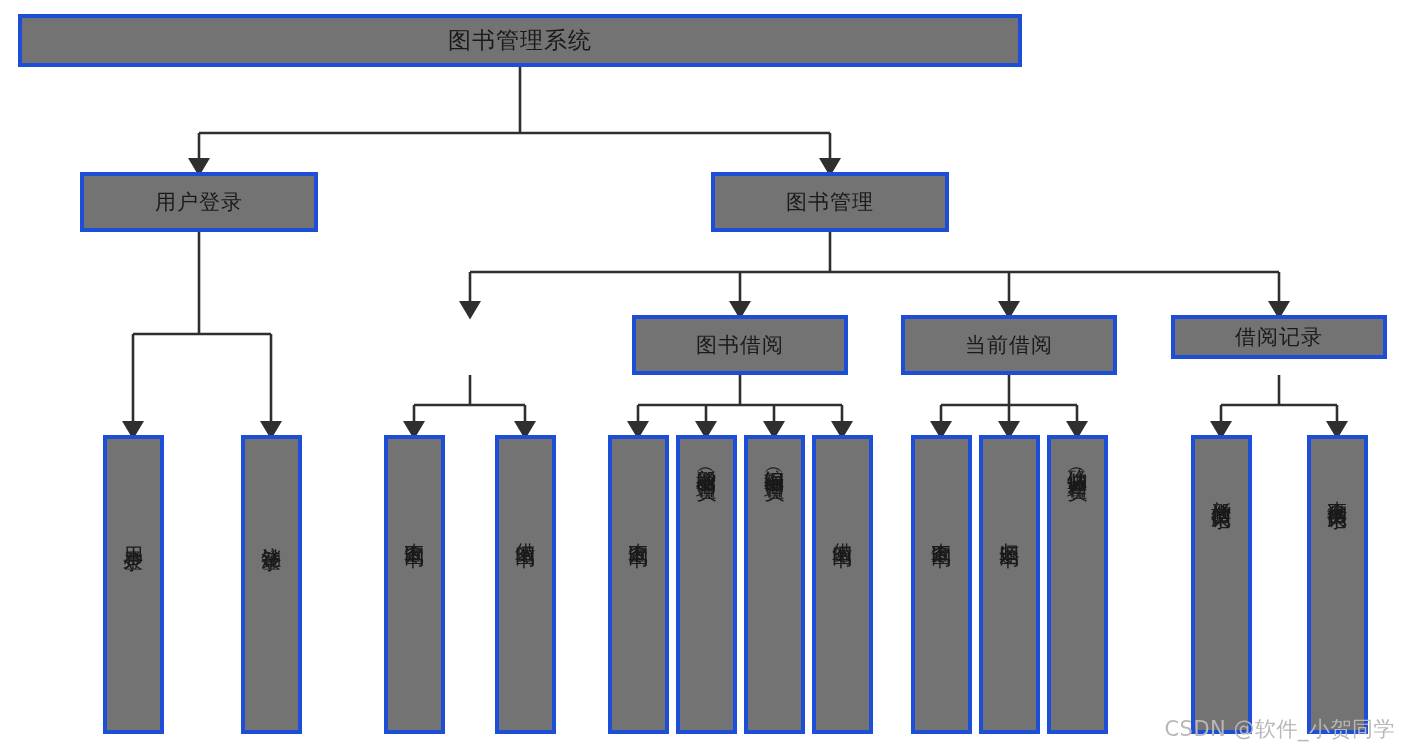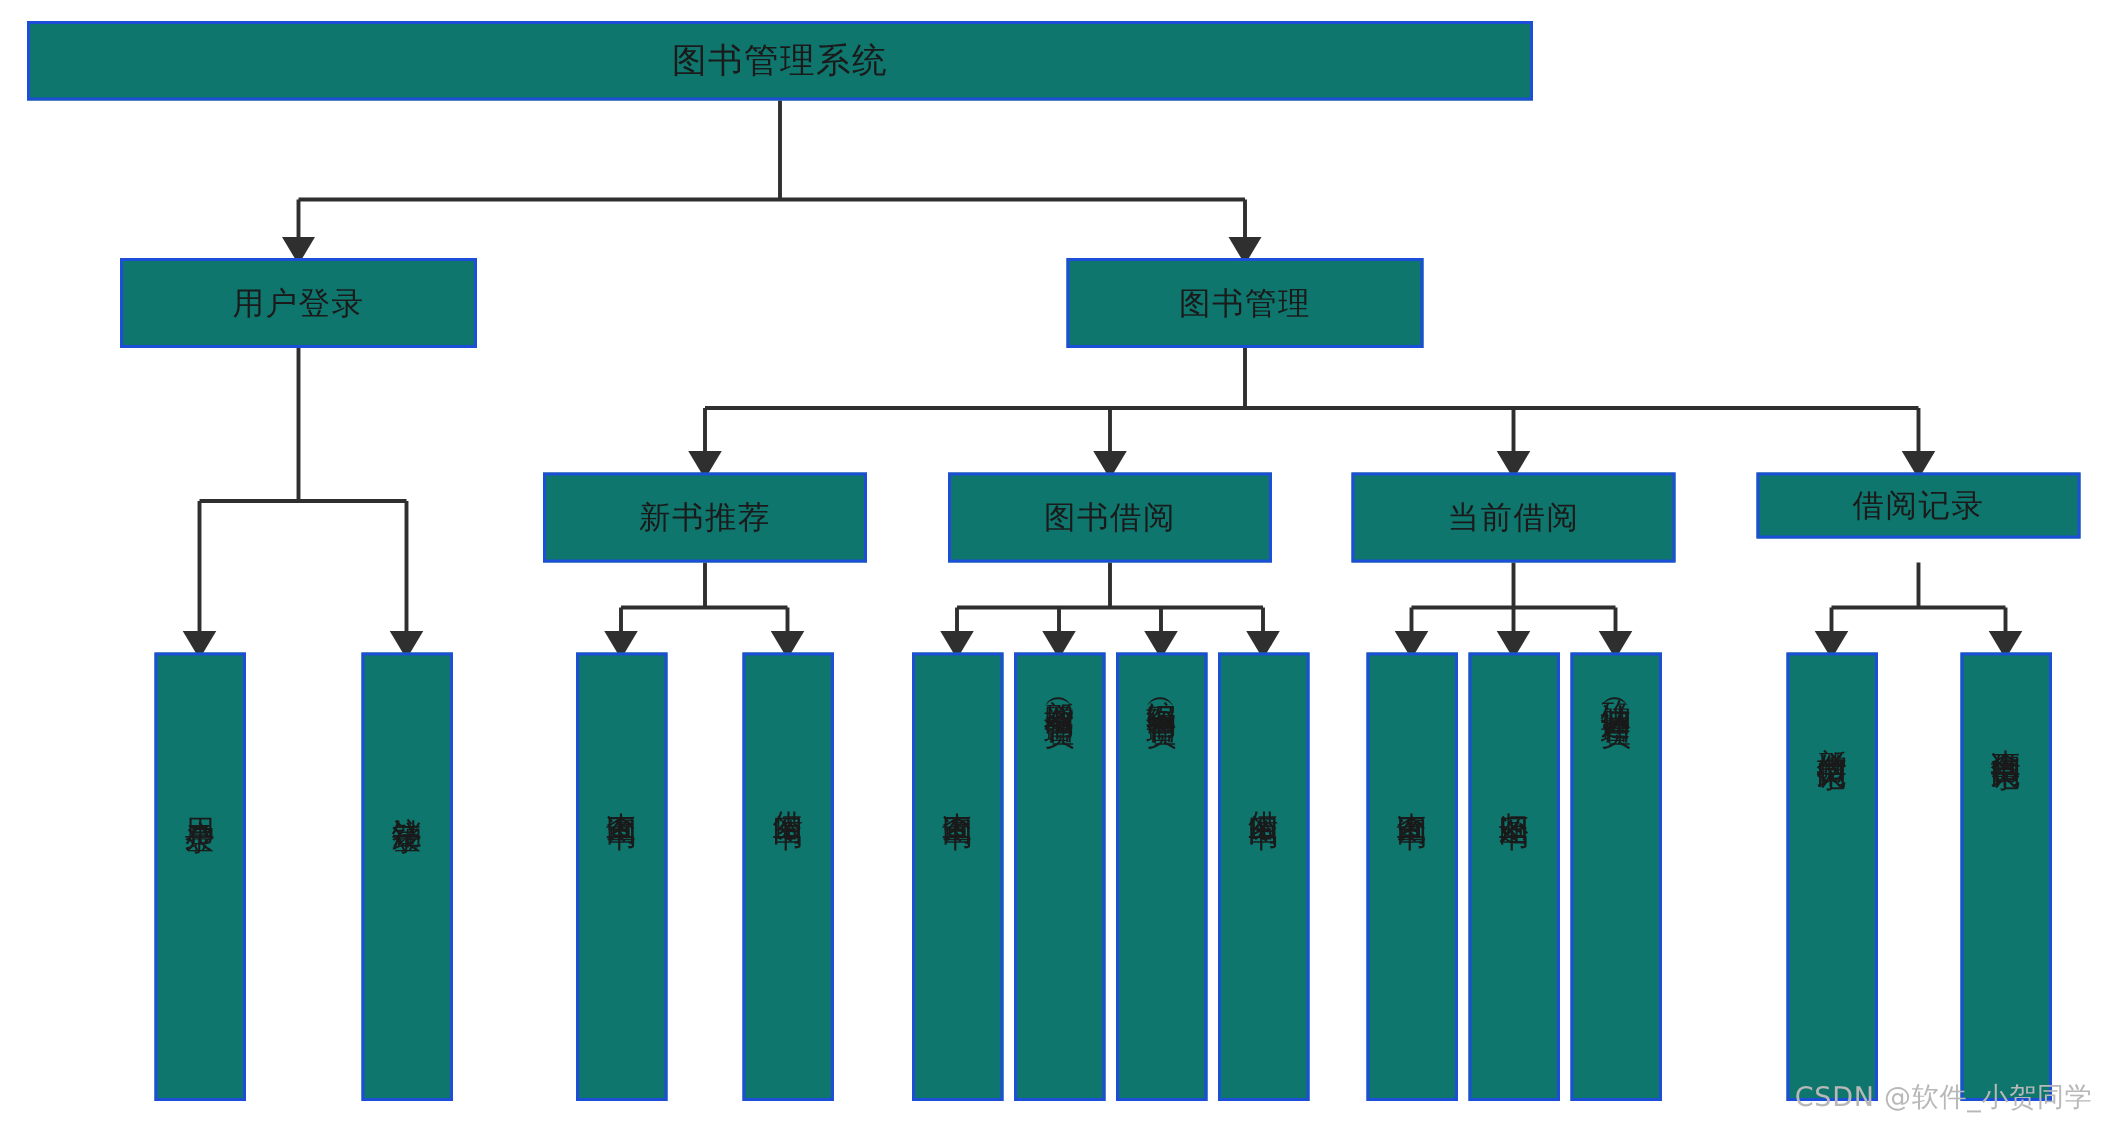--- a/index.html
+++ b/index.html
@@ -23,22 +23,22 @@
     position: absolute;
     left: 0;
     top: 0;
     width: 1405px;
     height: 747px;
     pointer-events: none;
   }
   .node {
     position: absolute;
     box-sizing: border-box;
-    background: #0f766e;
-    border: 2px solid #1d4ed8;
+    background: #737373;
+    border: 4px solid #1d4ed8;
     display: flex;
     align-items: center;
     justify-content: center;
     text-align: center;
     color: #1a1a1a;
     z-index: 2;
   }
   .node-root {
     font-size: 23px;
     letter-spacing: 1px;
@@ -72,21 +72,21 @@
   .leaf-left .vtext {
     padding-top: 82px;
   }
   .leaf-rec .vtext {
     padding-top: 36px;
   }
   #watermark {
     position: absolute;
     right: 10px;
     bottom: 4px;
-    font-size: 18px;
+    font-size: 21px;
     color: #b8b8b8;
     letter-spacing: 0.5px;
     z-index: 5;
     white-space: nowrap;
   }
 </style>
 </head>
 <body>
 
 <div id="diagram-canvas">
@@ -139,21 +139,20 @@
       <path d="M1221,405 L1221,429" marker-end="url(#arrowhead)"></path>
       <path d="M1337,405 L1337,429" marker-end="url(#arrowhead)"></path>
     </g>
   </svg>
 
   <div class="node node-root" style="left:18px; top:14px; width:1004px; height:53px;">图书管理系统</div>
 
   <div class="node node-branch" style="left:80px; top:172px; width:238px; height:60px;">用户登录</div>
   <div class="node node-branch" style="left:711px; top:172px; width:238px; height:60px;font-family:Liberation Serif, serif;">图书管理</div>
 
-  <div class="node node-branch" style="left:362px; top:315px; width:216px; height:60px;">新书推荐</div>
   <div class="node node-branch" style="left:632px; top:315px; width:216px; height:60px;">图书借阅</div>
   <div class="node node-branch" style="left:901px; top:315px; width:216px; height:60px;">当前借阅</div>
   <div class="node node-branch" style="left:1171px; top:315px; width:216px; height:44px;">借阅记录</div>
 
   <div class="node node-leaf leaf-left" style="left:103px; top:435px; width:61px; height:299px;">
     <span class="vtext">用户登录</span>
   </div>
   <div class="node node-leaf leaf-left" style="left:241px; top:435px; width:61px; height:299px;">
     <span class="vtext">注销登录</span>
   </div>

